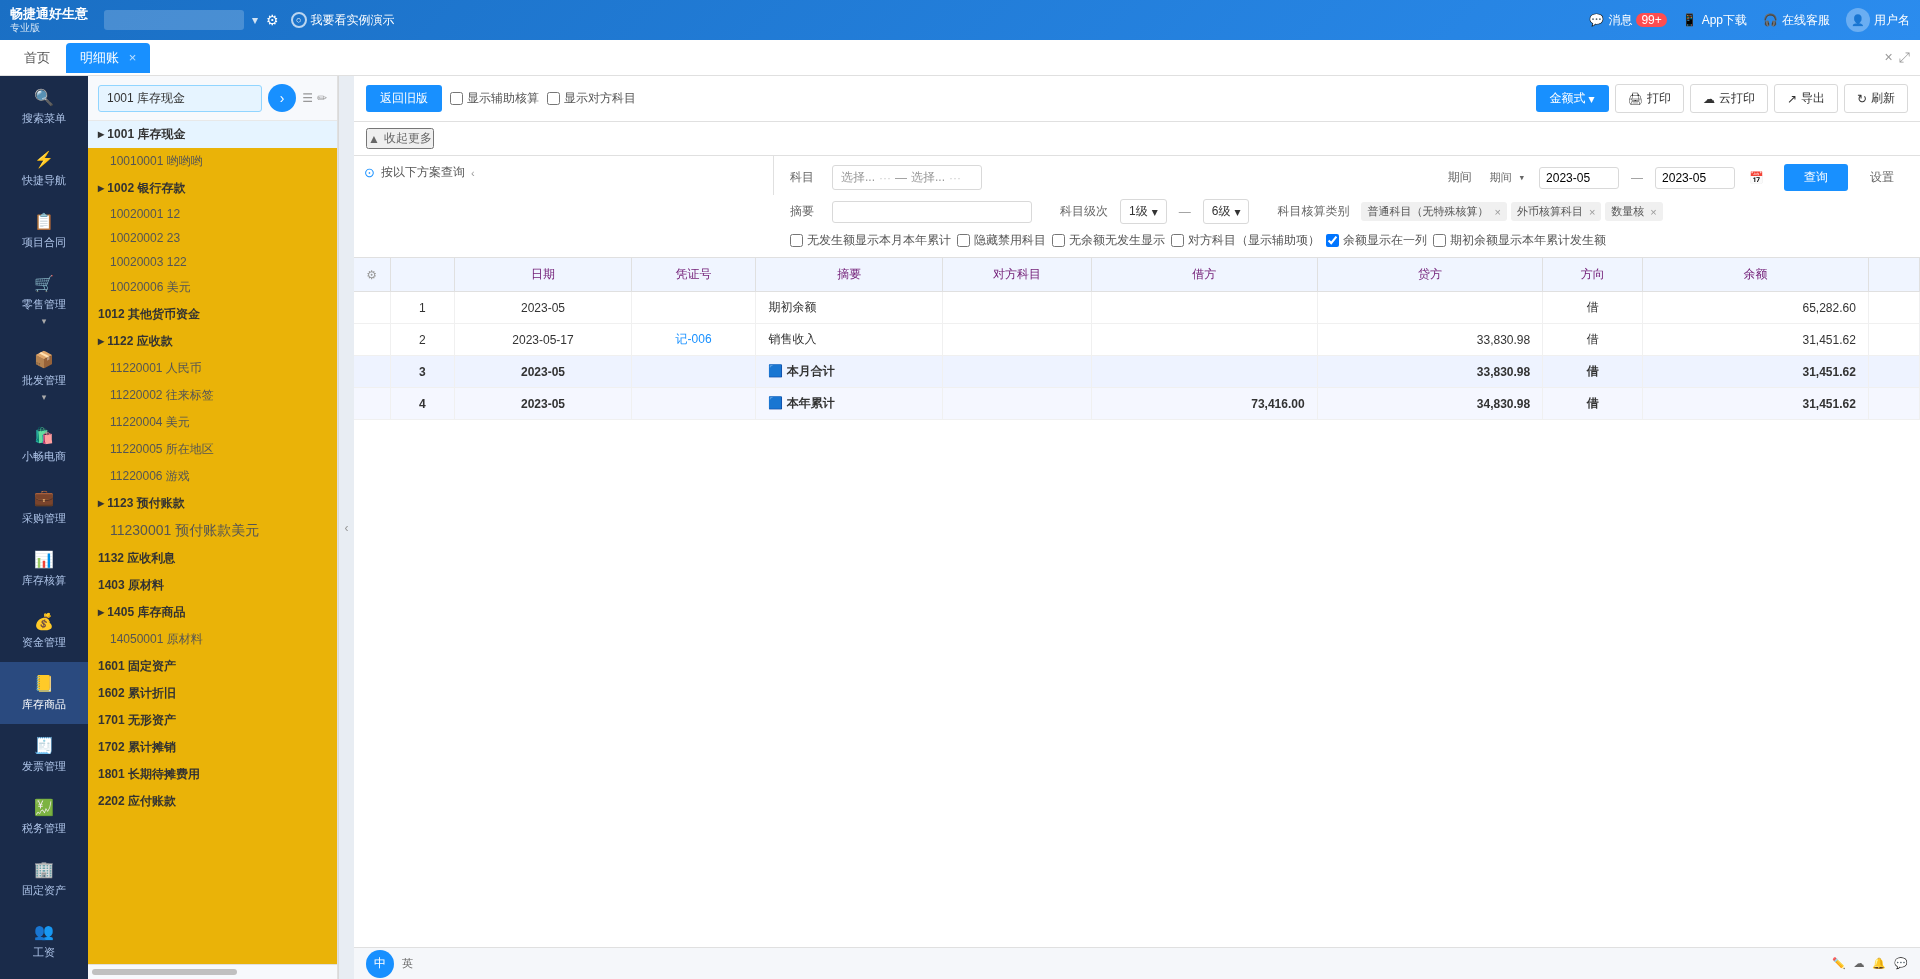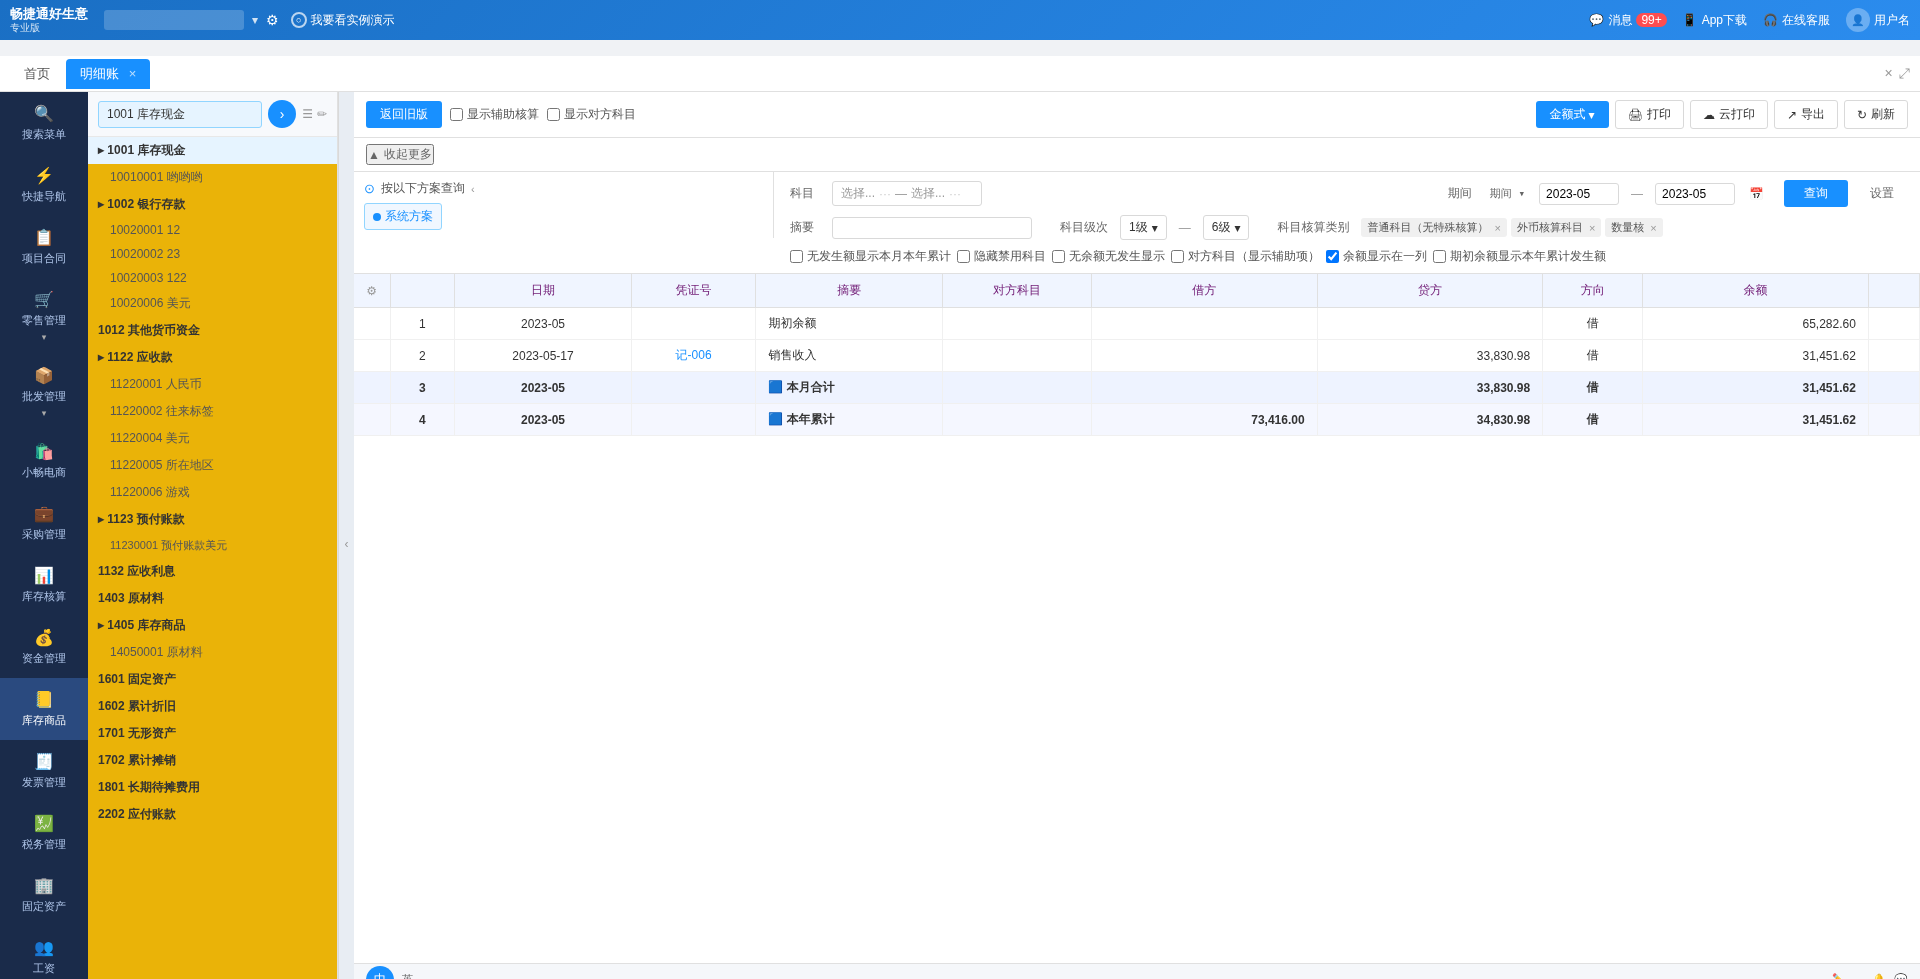--- a/index.html
+++ b/index.html
@@ -21,21 +21,21 @@
     .top-bar-demo { display: flex; align-items: center; gap: 4px; font-size: 12px; cursor: pointer; margin-left: 4px; }
     .top-bar-demo .circle { width: 16px; height: 16px; border-radius: 50%; border: 2px solid rgba(255,255,255,0.7); display: flex; align-items: center; justify-content: center; font-size: 9px; }
     .top-bar-right { margin-left: auto; display: flex; align-items: center; gap: 16px; }
     .top-bar-right-item { display: flex; align-items: center; gap: 4px; cursor: pointer; font-size: 12px; }
     .badge { background: #ff4d4f; color: white; border-radius: 10px; padding: 0 5px; font-size: 12px; min-width: 18px; text-align: center; }
     .avatar { width: 24px; height: 24px; border-radius: 50%; background: rgba(255,255,255,0.3); display: flex; align-items: center; justify-content: center; font-size: 11px; }
 
     
     .tab-bar {
       display: flex; align-items: center; background: #fff;
-      border-bottom: 1px solid #e0e0e0; height: 36px; padding: 0 10px; gap: 2px; margin-top: 16px;
+      border-bottom: 1px solid #e0e0e0; height: 36px; padding: 0 10px; gap: 2px;
     }
     .tab { padding: 6px 14px; border-radius: 4px 4px 0 0; cursor: pointer; font-size: 13px; color: #555; }
     .tab.active { background: #1890ff; color: white; }
     .tab .close { margin-left: 6px; opacity: 0.7; cursor: pointer; }
     .tab-actions { margin-left: auto; display: flex; gap: 6px; }
     .tab-icon-btn { cursor: pointer; color: #999; font-size: 14px; }
 
     
     .main-layout { display: flex; height: calc(979px - 40px - 36px); }
 
@@ -308,21 +308,21 @@
         <span>▸ </span>1122 应收款
       </div>
       <div class="tree-item child">11220001 人民币</div>
       <div class="tree-item child">11220002 往来标签</div>
       <div class="tree-item child">11220004 美元</div>
       <div class="tree-item child">11220005 所在地区</div>
       <div class="tree-item child">11220006 游戏</div>
       <div class="tree-item parent">
         <span>▸ </span>1123 预付账款
       </div>
-      <div class="tree-item child" style="font-size:11px;">11230001 预付账款美元</div>
+      <div class="tree-item child" style="font-size:14px;">11230001 预付账款美元</div>
       <div class="tree-item parent">1132 应收利息</div>
       <div class="tree-item parent">1403 原材料</div>
       <div class="tree-item parent">
         <span>▸ </span>1405 库存商品
       </div>
       <div class="tree-item child">14050001 原材料</div>
       <div class="tree-item parent">1601 固定资产</div>
       <div class="tree-item parent">1602 累计折旧</div>
       <div class="tree-item parent">1701 无形资产</div>
       <div class="tree-item parent">1702 累计摊销</div>
@@ -380,26 +380,20 @@
     </div>
 
     <div class="filter-area-top">
 
       <div class="left-filter-col">
         <div class="scheme-header">
           <span style="color:#1890ff;font-size:13px;">⊙</span>
           <span>按以下方案查询</span>
           <span style="color:#999;font-size:11px;">‹</span>
         </div>
-        <div style="display:flex;align-items:center;gap:6px;">
-          <div class="scheme-option">
-            <div class="dot"></div>
-            <span>系统方案</span>
-          </div>
-        </div>
       </div>
 
       <div class="right-filter-col">
 
         <div class="filter-row">
           <span class="filter-label">科目</span>
           <div style="display:flex;align-items:center;border:1px solid #d9d9d9;border-radius:3px;padding:3px 8px;min-width:150px;color:#999;">
             <span>选择...</span>
             <span style="margin:0 4px;color:#ccc;">···</span>
             <span>—</span>

